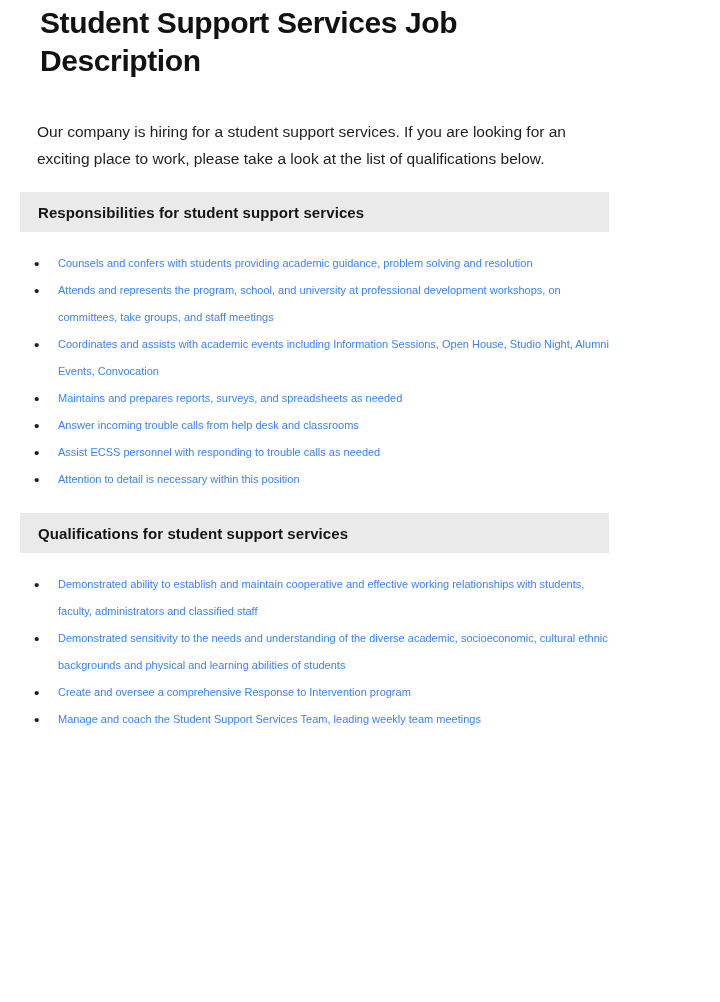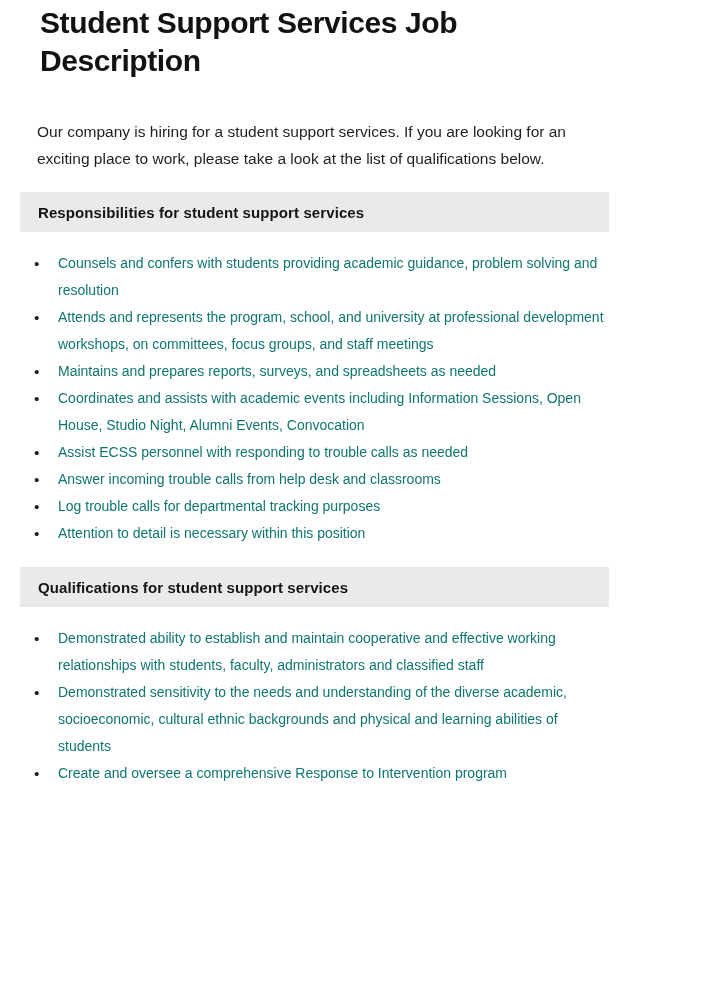--- a/index.html
+++ b/index.html
@@ -58,23 +58,23 @@
   }
   ul.bullet-list {
     margin: 0;
     padding: 18px 23px 0 0;
     list-style: none;
   }
   ul.bullet-list li {
     position: relative;
     padding-left: 58px;
     padding-right: 0;
-    font-size: 14px;
+    font-size: 11px;
     line-height: 27px;
-    color: #0f766e;
+    color: #3b82f6;
     margin: 0 0 0 0;
   }
   ul.bullet-list li::before {
     content: "\2022";
     position: absolute;
     left: 34px;
     top: 0;
     font-size: 15.5px;
     line-height: 27px;
     color: #1f1f1f;
@@ -88,34 +88,34 @@
   <h1 class="doc-title">Student Support Services Job Description</h1>
 
   <p class="intro">Our company is hiring for a student support services. If you are looking for an exciting place to work, please take a look at the list of qualifications below.</p>
 
   <div class="section">
     <div class="section-header">
       <span class="section-header-label">Responsibilities for student support services</span>
     </div>
     <ul class="bullet-list">
       <li>Counsels and confers with students providing academic guidance, problem solving and resolution</li>
-      <li>Attends and represents the program, school, and university at professional development workshops, on committees, focus groups, and staff meetings</li>
+      <li>Attends and represents the program, school, and university at professional development workshops, on committees, take groups, and staff meetings</li>
+      <li>Coordinates and assists with academic events including Information Sessions, Open House, Studio Night, Alumni Events, Convocation</li>
       <li>Maintains and prepares reports, surveys, and spreadsheets as needed</li>
-      <li>Coordinates and assists with academic events including Information Sessions, Open House, Studio Night, Alumni Events, Convocation</li>
+      <li>Answer incoming trouble calls from help desk and classrooms</li>
       <li>Assist ECSS personnel with responding to trouble calls as needed</li>
-      <li>Answer incoming trouble calls from help desk and classrooms</li>
-      <li>Log trouble calls for departmental tracking purposes</li>
       <li>Attention to detail is necessary within this position</li>
     </ul>
   </div>
 
   <div class="section">
     <div class="section-header">
       <span class="section-header-label">Qualifications for student support services</span>
     </div>
     <ul class="bullet-list">
       <li>Demonstrated ability to establish and maintain cooperative and effective working relationships with students, faculty, administrators and classified staff</li>
       <li>Demonstrated sensitivity to the needs and understanding of the diverse academic, socioeconomic, cultural ethnic backgrounds and physical and learning abilities of students</li>
       <li>Create and oversee a comprehensive Response to Intervention program</li>
+      <li>Manage and coach the Student Support Services Team, leading weekly team meetings</li>
     </ul>
   </div>
 
 </div>
 
 </body></html>

